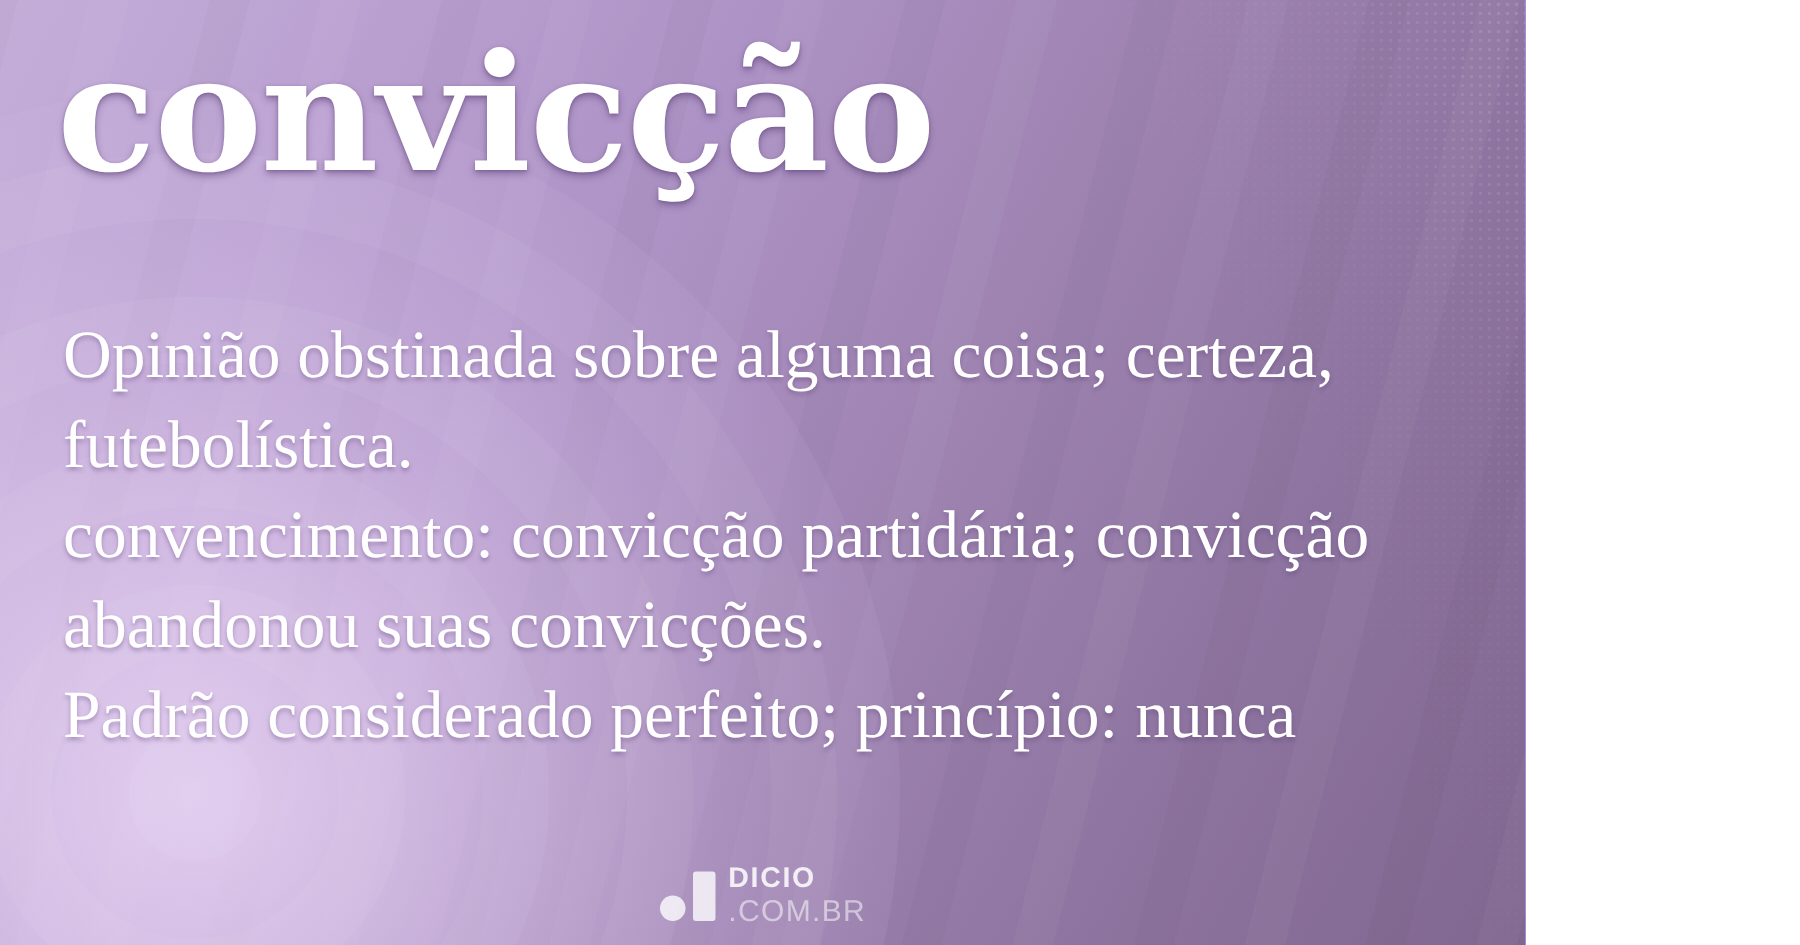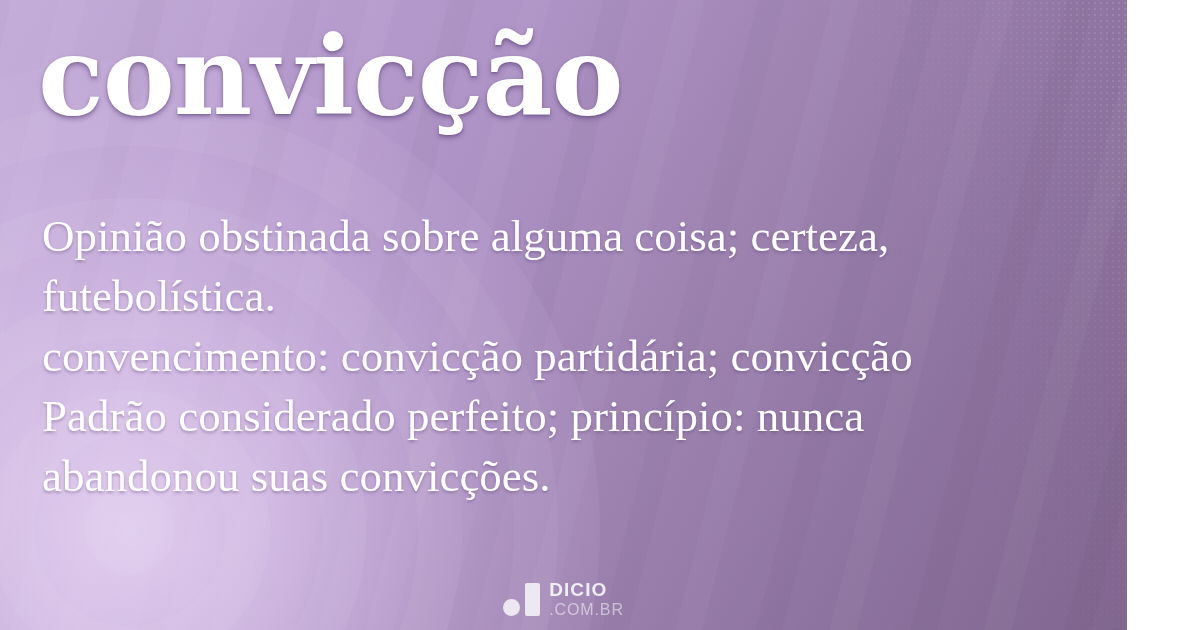--- a/index.html
+++ b/index.html
@@ -3,21 +3,21 @@
 <meta charset="utf-8">
 <style>
   html, body {
     margin: 0;
     padding: 0;
     background: #ffffff;
   }
 
   #card {
     position: relative;
-    width: 1127px;
+    width: 1017px;
     height: 630px;
     overflow: hidden;
     font-family: "Liberation Serif", "DejaVu Serif", serif;
     background: #6d28d9;
   }
 
   
 
   .bg-base {
     position: absolute;
@@ -190,21 +190,21 @@
     font-weight: 700;
     font-size: 19px;
     letter-spacing: 1.1px;
     color: rgba(255, 255, 255, 0.85);
   }
 
   .logo-domain {
     margin-top: 3px;
     font-family: "Liberation Sans", "DejaVu Sans", sans-serif;
     font-weight: 400;
-    font-size: 16px;
+    font-size: 20px;
     letter-spacing: 0.9px;
     color: rgba(255, 255, 255, 0.52);
   }
 </style>
 </head>
 <body>
 
 <div id="card">
 
   <div class="bg-base"></div>
@@ -215,22 +215,22 @@
   <div class="bg-vignette"></div>
 
   <div class="content">
 
     <h1 class="word-title">convicção</h1>
 
     <div class="definitions">
       <div class="definition-line">Opinião obstinada sobre alguma coisa; certeza,</div>
       <div class="definition-line">futebolística.</div>
       <div class="definition-line">convencimento: convicção partidária; convicção</div>
+      <div class="definition-line">abandonou suas convicções.</div>
       <div class="definition-line">Padrão considerado perfeito; princípio: nunca</div>
-      <div class="definition-line">abandonou suas convicções.</div>
     </div>
 
     <div class="logo">
       <div class="logo-mark">
         <span class="logo-dot"></span>
         <span class="logo-bar"></span>
       </div>
       <div class="logo-text">
         <span class="logo-name">DICIO</span>
         <span class="logo-domain">.COM.BR</span>

